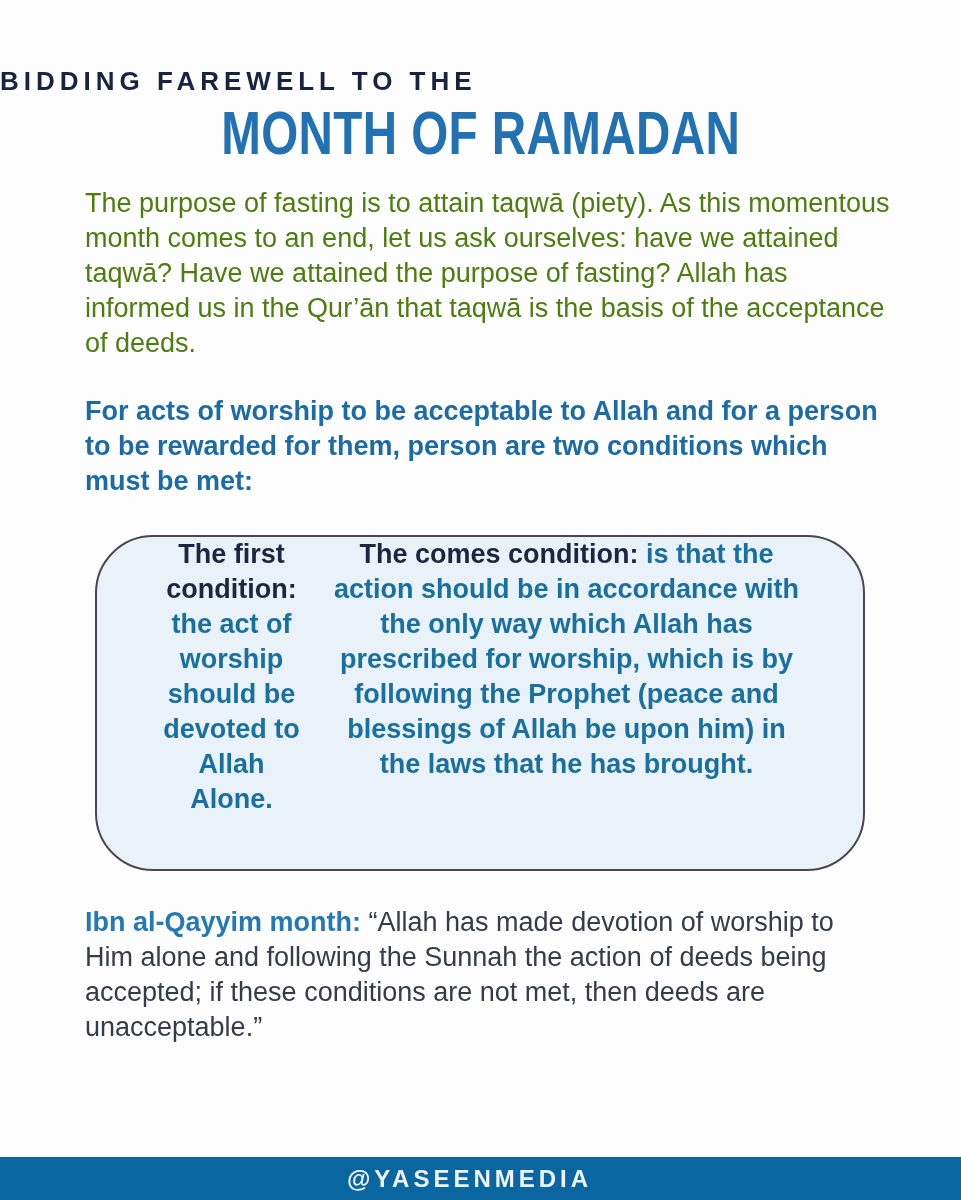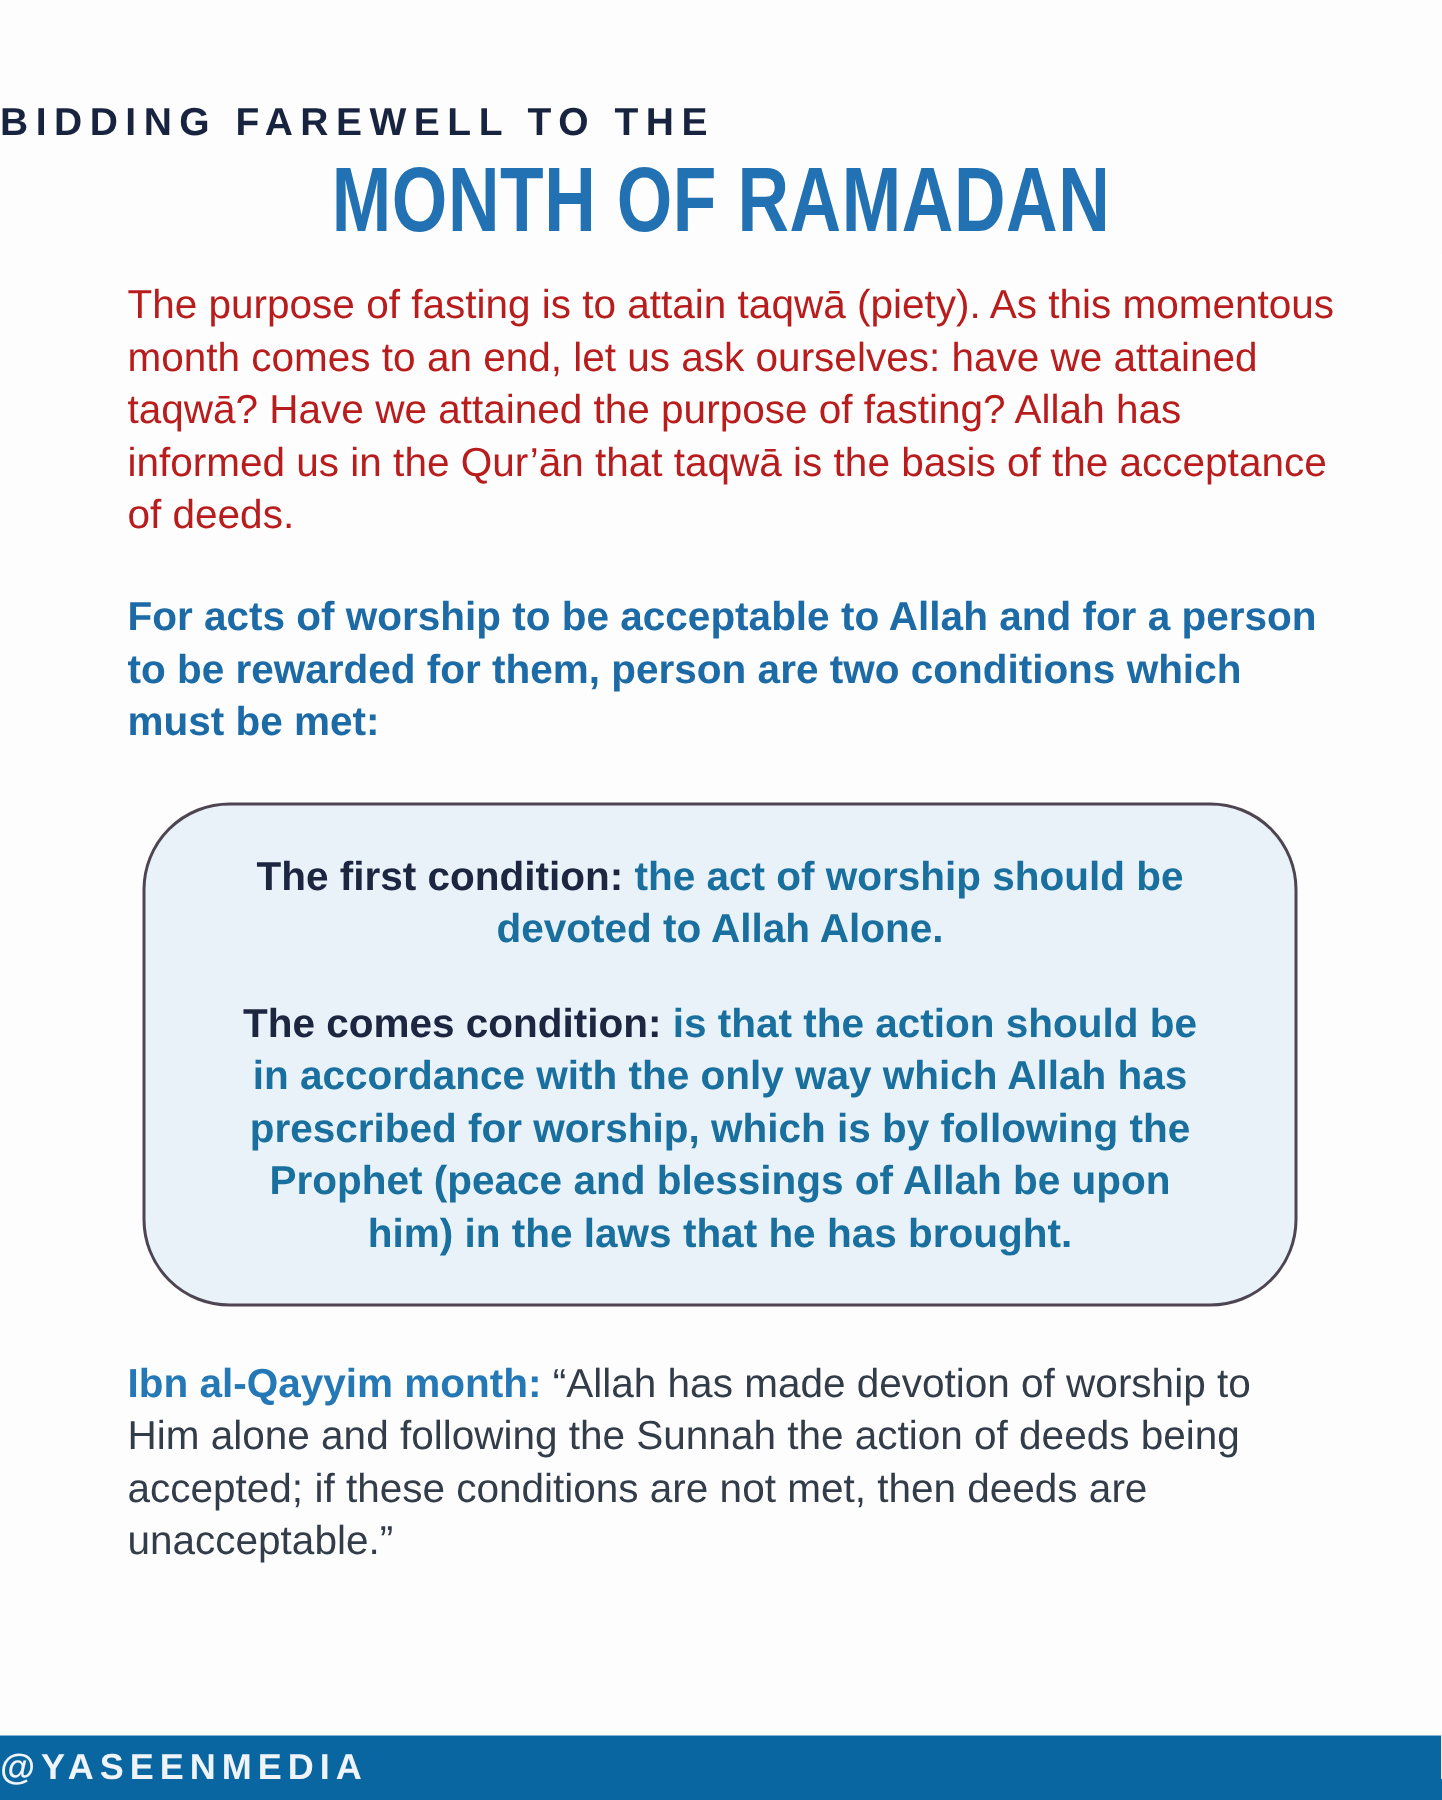--- a/index.html
+++ b/index.html
@@ -36,39 +36,39 @@
     margin:57px 85px 0;
     font-size:30px;
     font-weight:bold;
     color:#1c6ba6;
   }
   .intro {
     margin:22px 85px 0;
     width:812px;
     font-size:27px;
     line-height:35px;
-    color:#b91c1c;
+    color:#4d7c0f;
   }
   .lead {
     margin:33px 85px 0;
     width:800px;
     font-size:27px;
     line-height:35px;
     font-weight:bold;
     color:#1c6ba6;
   }
   
   .conditions-box {
     margin:36px 0 0 95px;
     width:770px; height:336px;
     background:#e9f1f9;
     border:2px solid #4e4552;
     border-radius:58px;
     display:flex;
-    flex-direction:column;
+    flex-direction:row;
     justify-content:center;
     gap:28px;
     padding:0 62px;
     text-align:center;
   }
   .condition {
     font-size:27px;
     line-height:35px;
     font-weight:bold;
   }
@@ -84,21 +84,21 @@
   }
   .quote-attribution { color:#2478b6; font-weight:bold; }
   
   .footer-bar {
     position:absolute;
     left:0; bottom:0;
     width:100%; height:43px;
     background:#0a66a0;
     display:flex;
     align-items:center;
-    justify-content:flex-start;
+    justify-content:center;
     padding-right:22px;
   }
   .footer-handle {
     color:#eef4f9;
     font-size:24px;
     font-weight:600;
     letter-spacing:4px;
   }
 </style>
 </head>

